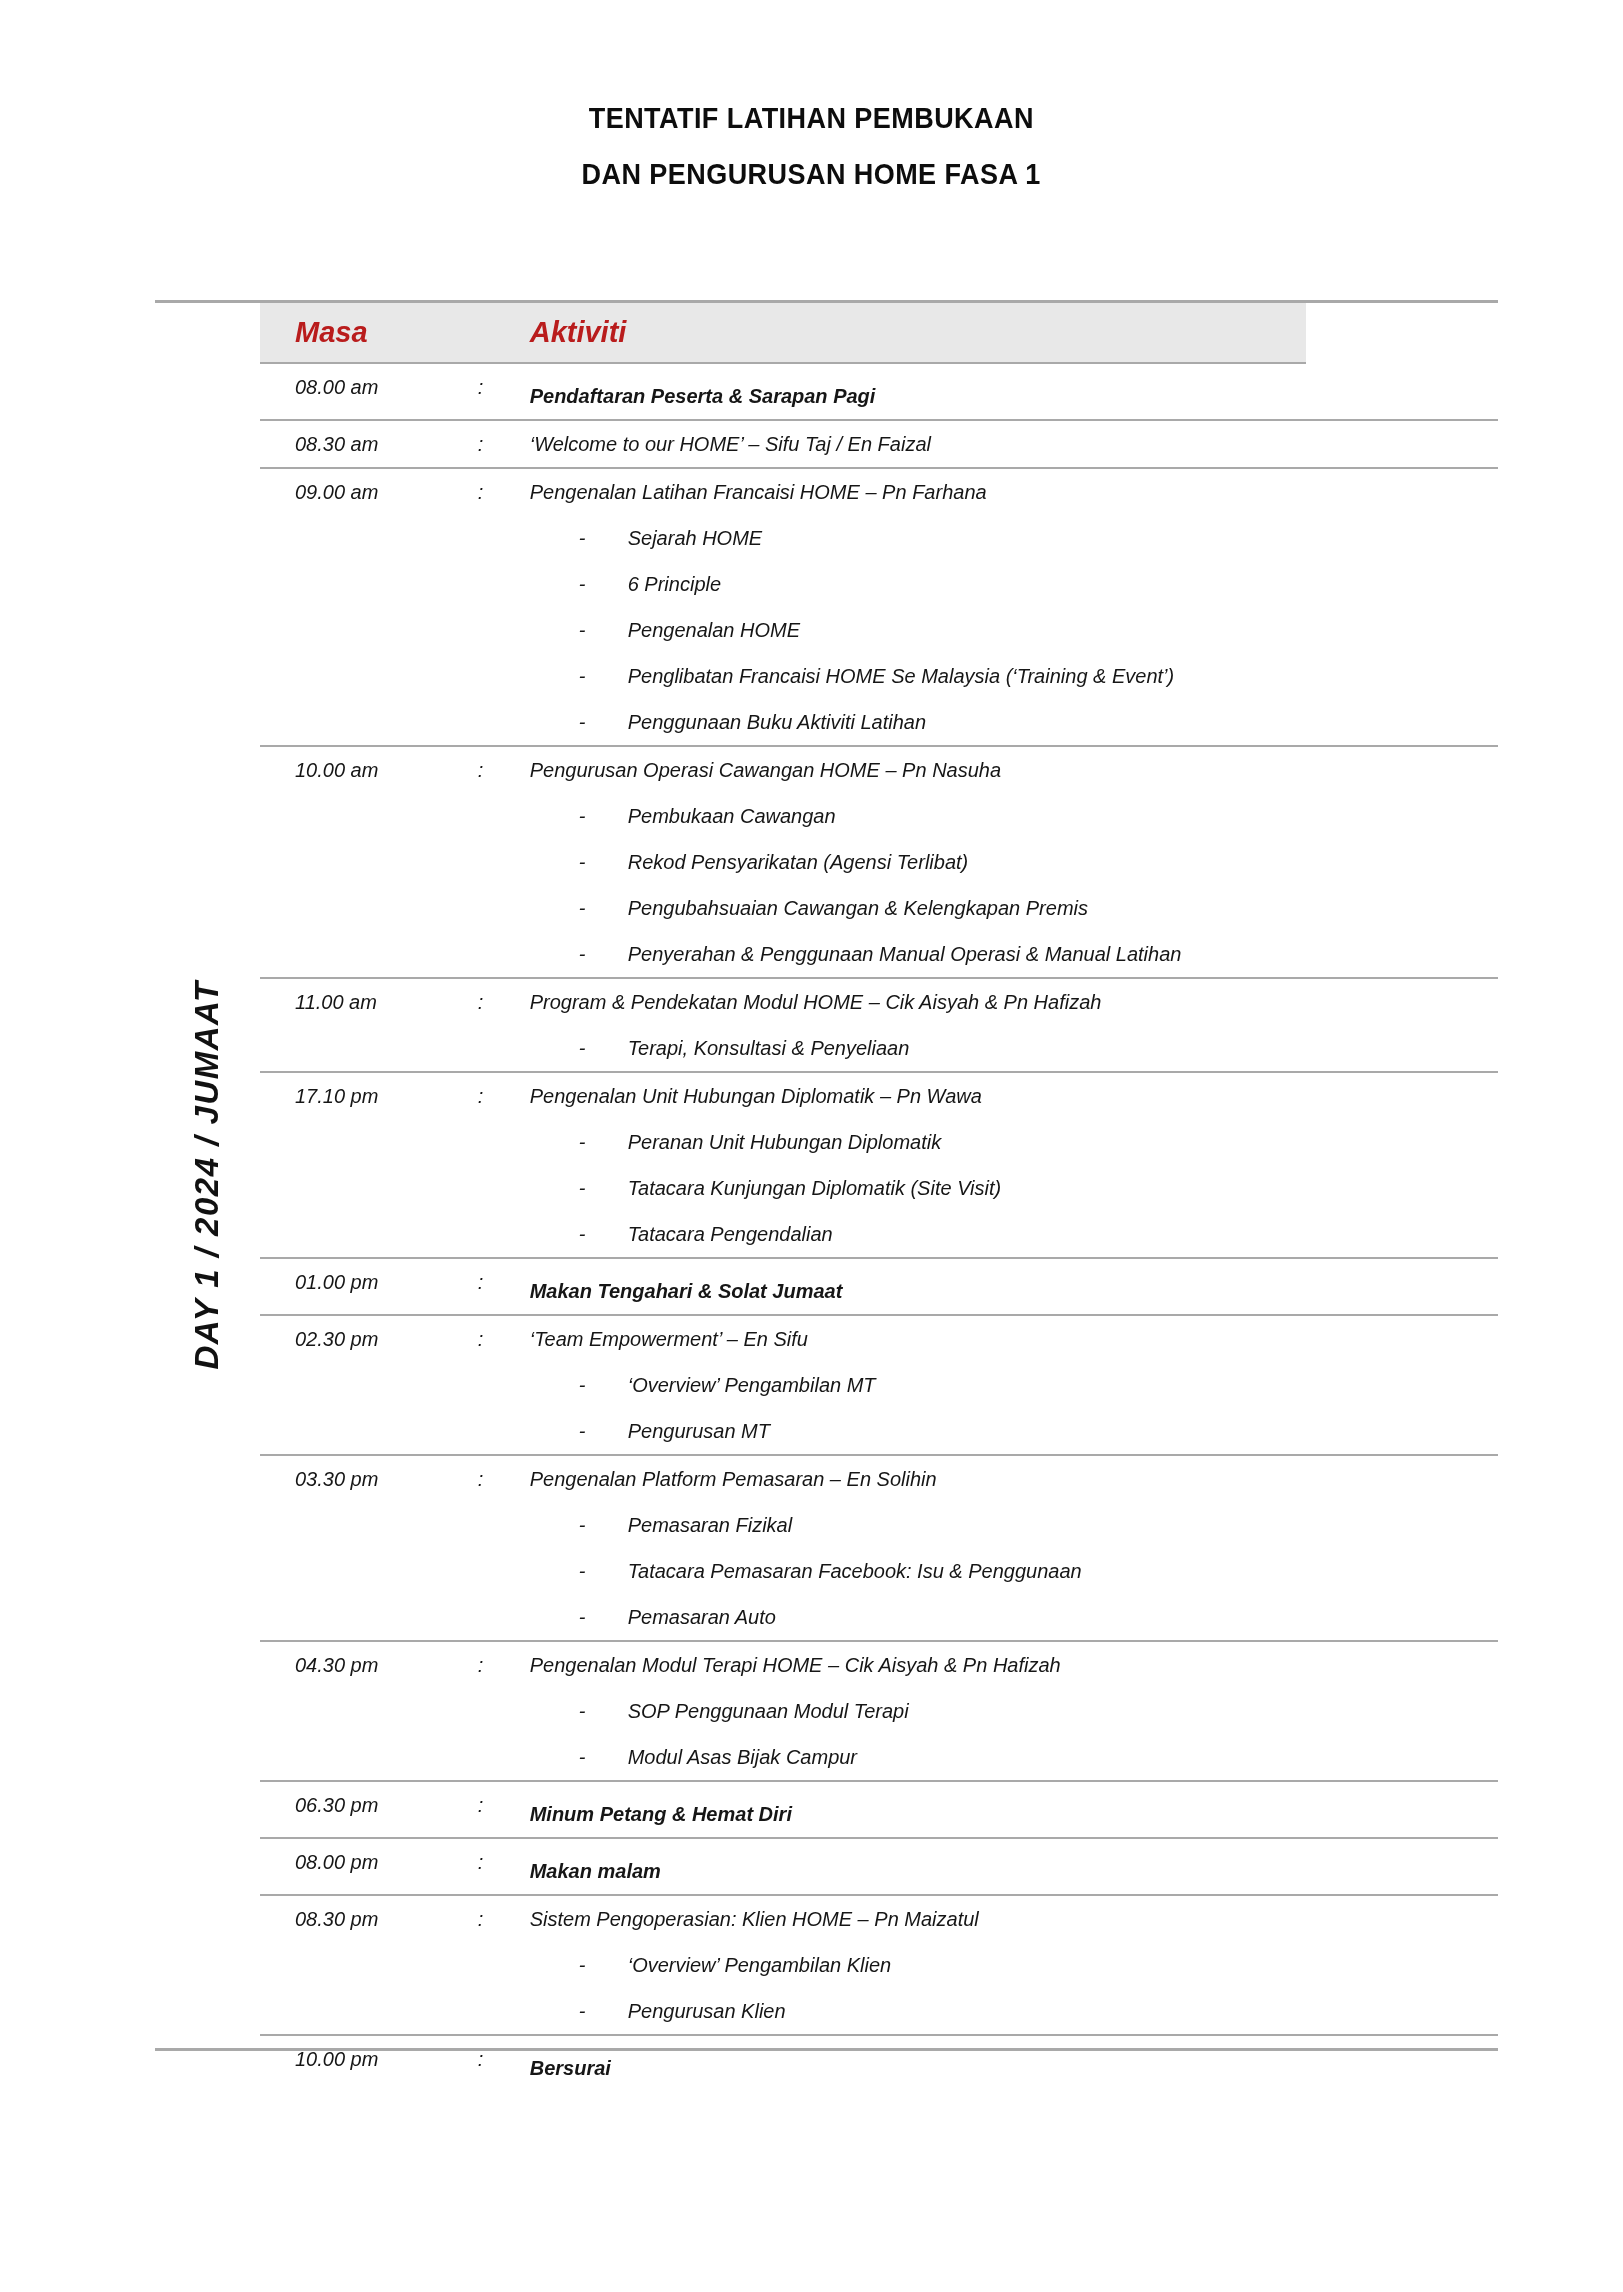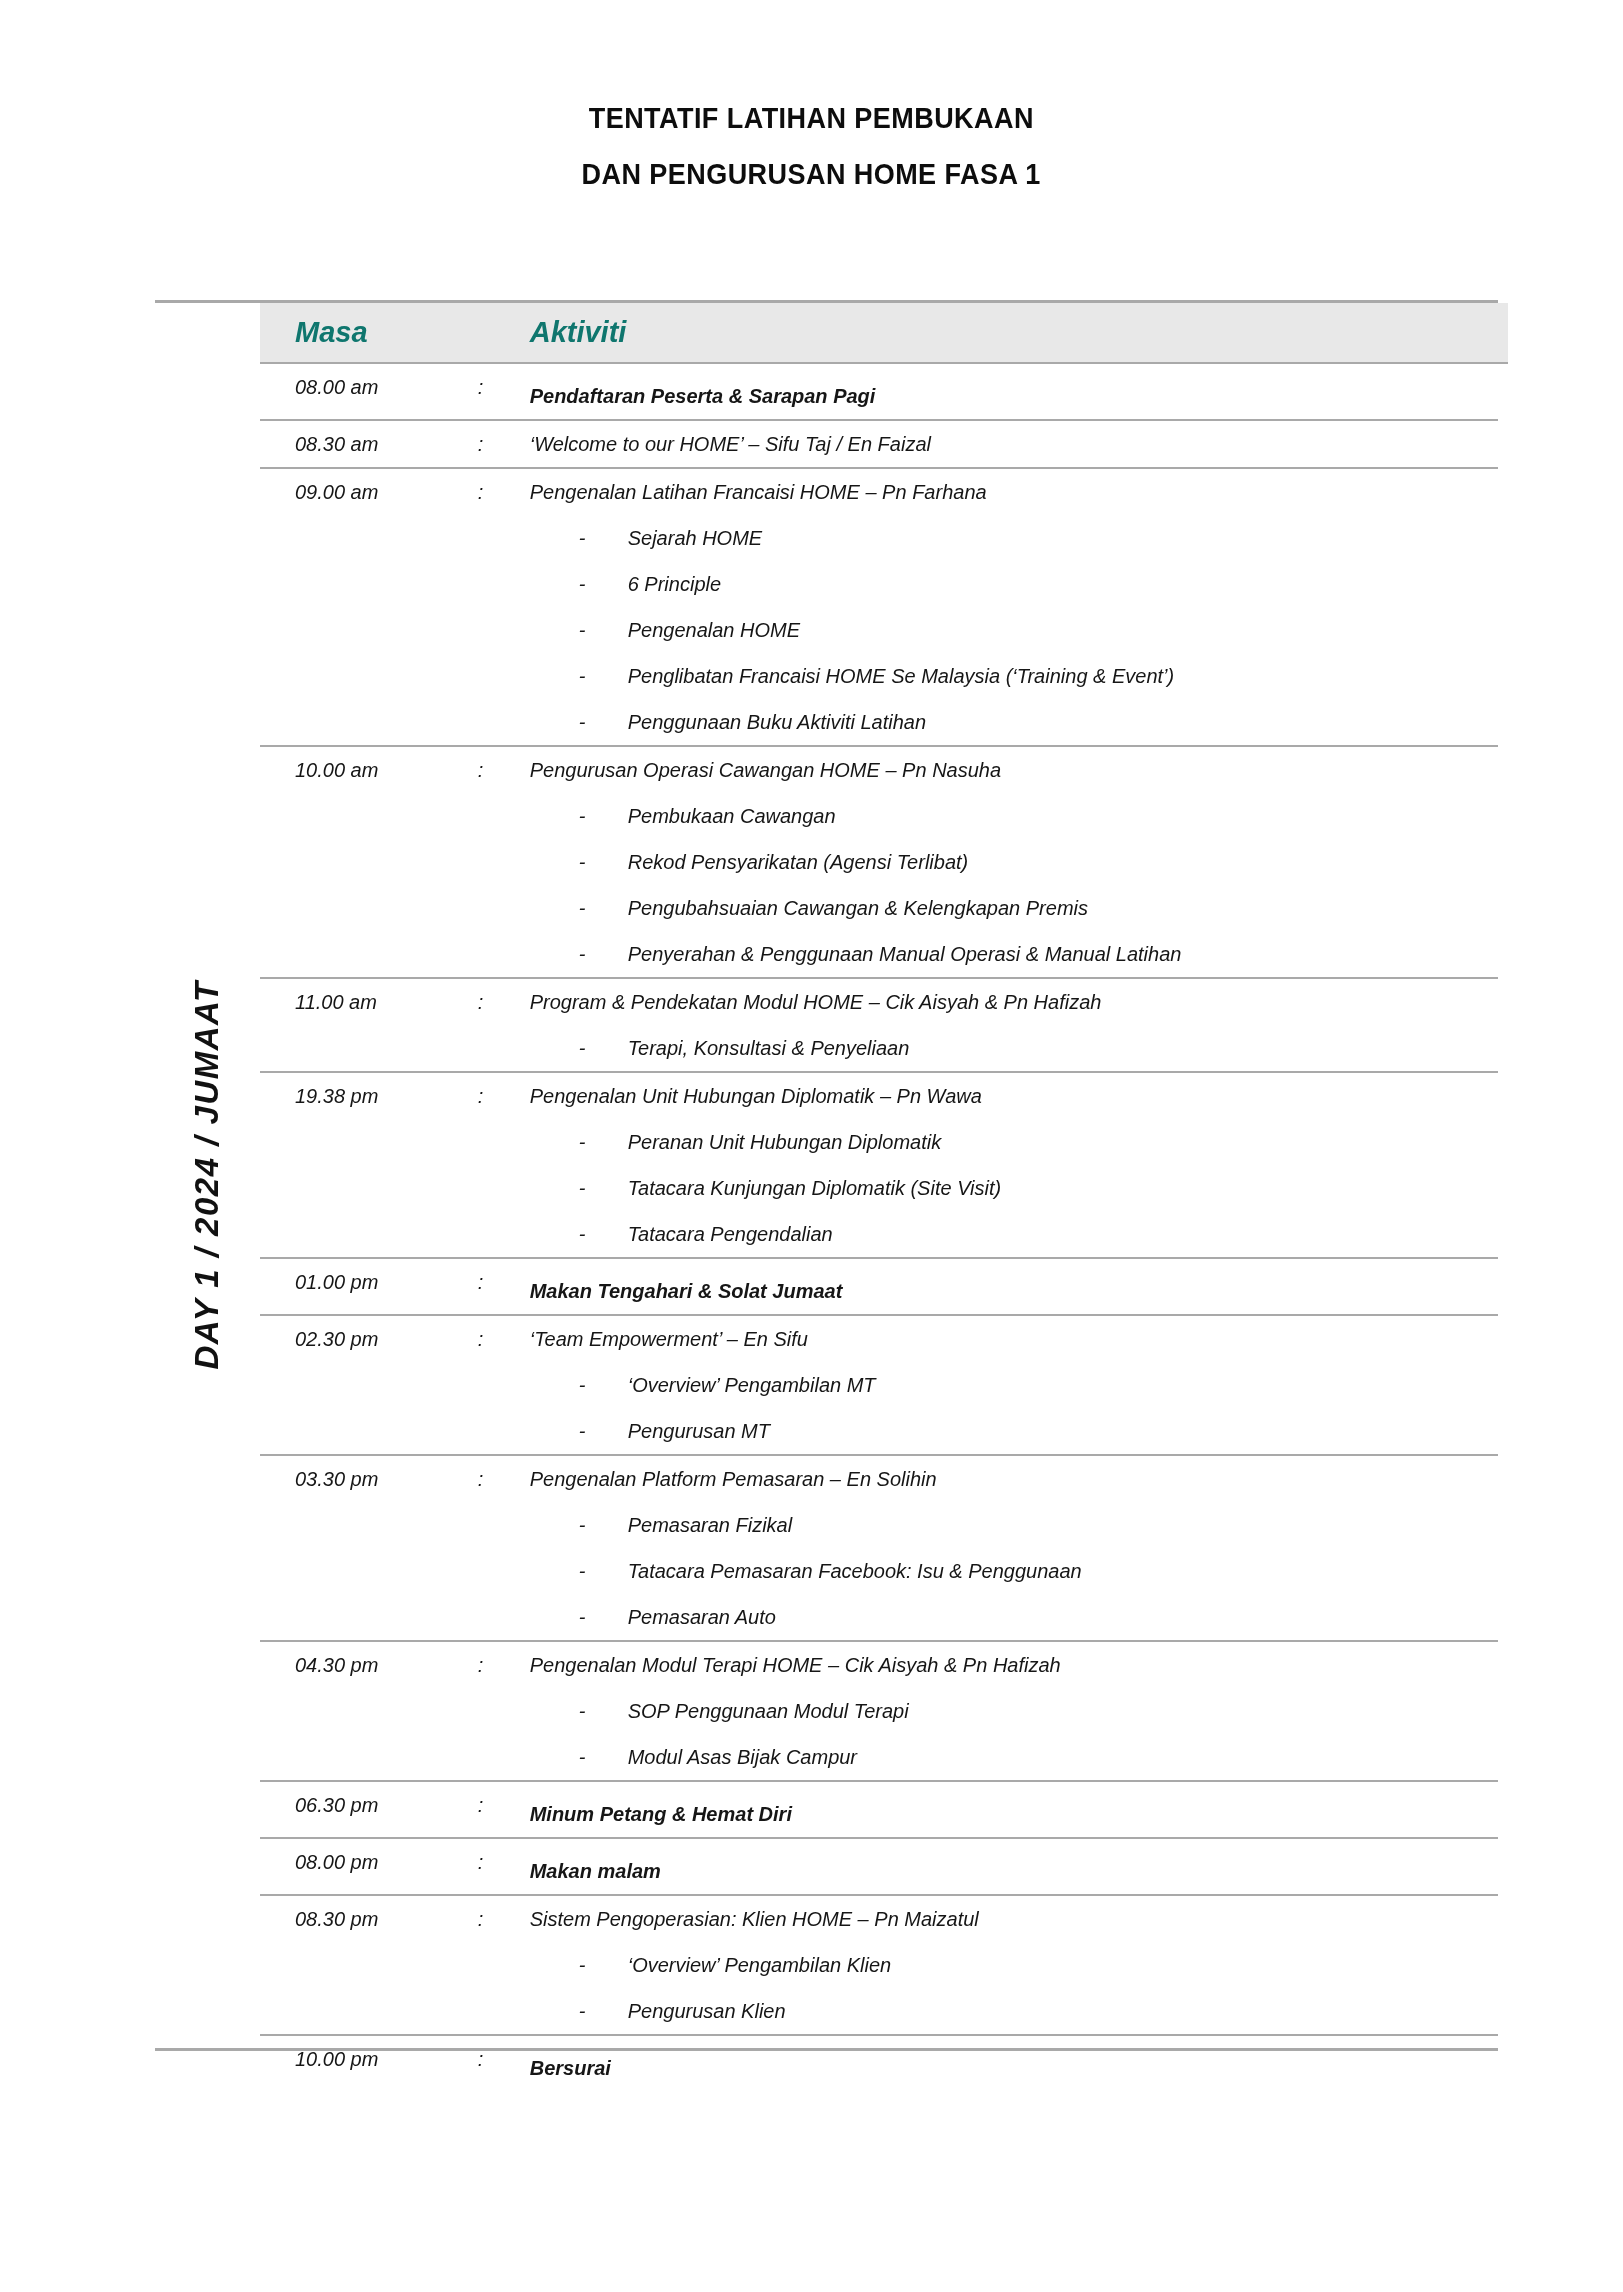--- a/index.html
+++ b/index.html
@@ -60,30 +60,30 @@
   
   .tbl-top-border{
     position:absolute;
     left:155px;top:300px;
     width:1343px;height:2.9px;
     background:var(--border);
   }
   .tbl-header{
     position:absolute;
     left:260px;top:303px;
-    width:1248px;height:61px;
+    width:1046px;height:61px;
     background:var(--header-bg);
     border-bottom:2.9px solid var(--border);
     display:grid;
     grid-template-columns:186px 69px 1fr;
     align-items:center;
     font-style:italic;
     font-weight:700;
     font-size:29px;
-    color:#0f766e;
+    color:#b91c1c;
   }
   .h-time{padding-left:35px;}
   .h-act{padding-left:14.7px;}
   .rows{
     position:absolute;
     left:260px;top:364px;
     width:1238px;
   }
   .row{
     display:grid;
@@ -220,21 +220,21 @@
       <div class="subs">
   <div class="sub">
     <span class="sub-dash">-</span>
     <span class="sub-text">Terapi, Konsultasi &amp; Penyeliaan</span>
   </div>
 </div>
     </div>
   </div>
 
   <div class="row">
-    <div class="c-time">19.38 pm</div>
+    <div class="c-time">17.10 pm</div>
     <div class="c-colon">:</div>
     <div class="c-act">
       <div class="act-main">Pengenalan Unit Hubungan Diplomatik – Pn Wawa</div>
       <div class="subs">
   <div class="sub">
     <span class="sub-dash">-</span>
     <span class="sub-text">Peranan Unit Hubungan Diplomatik</span>
   </div>
 
   <div class="sub">

